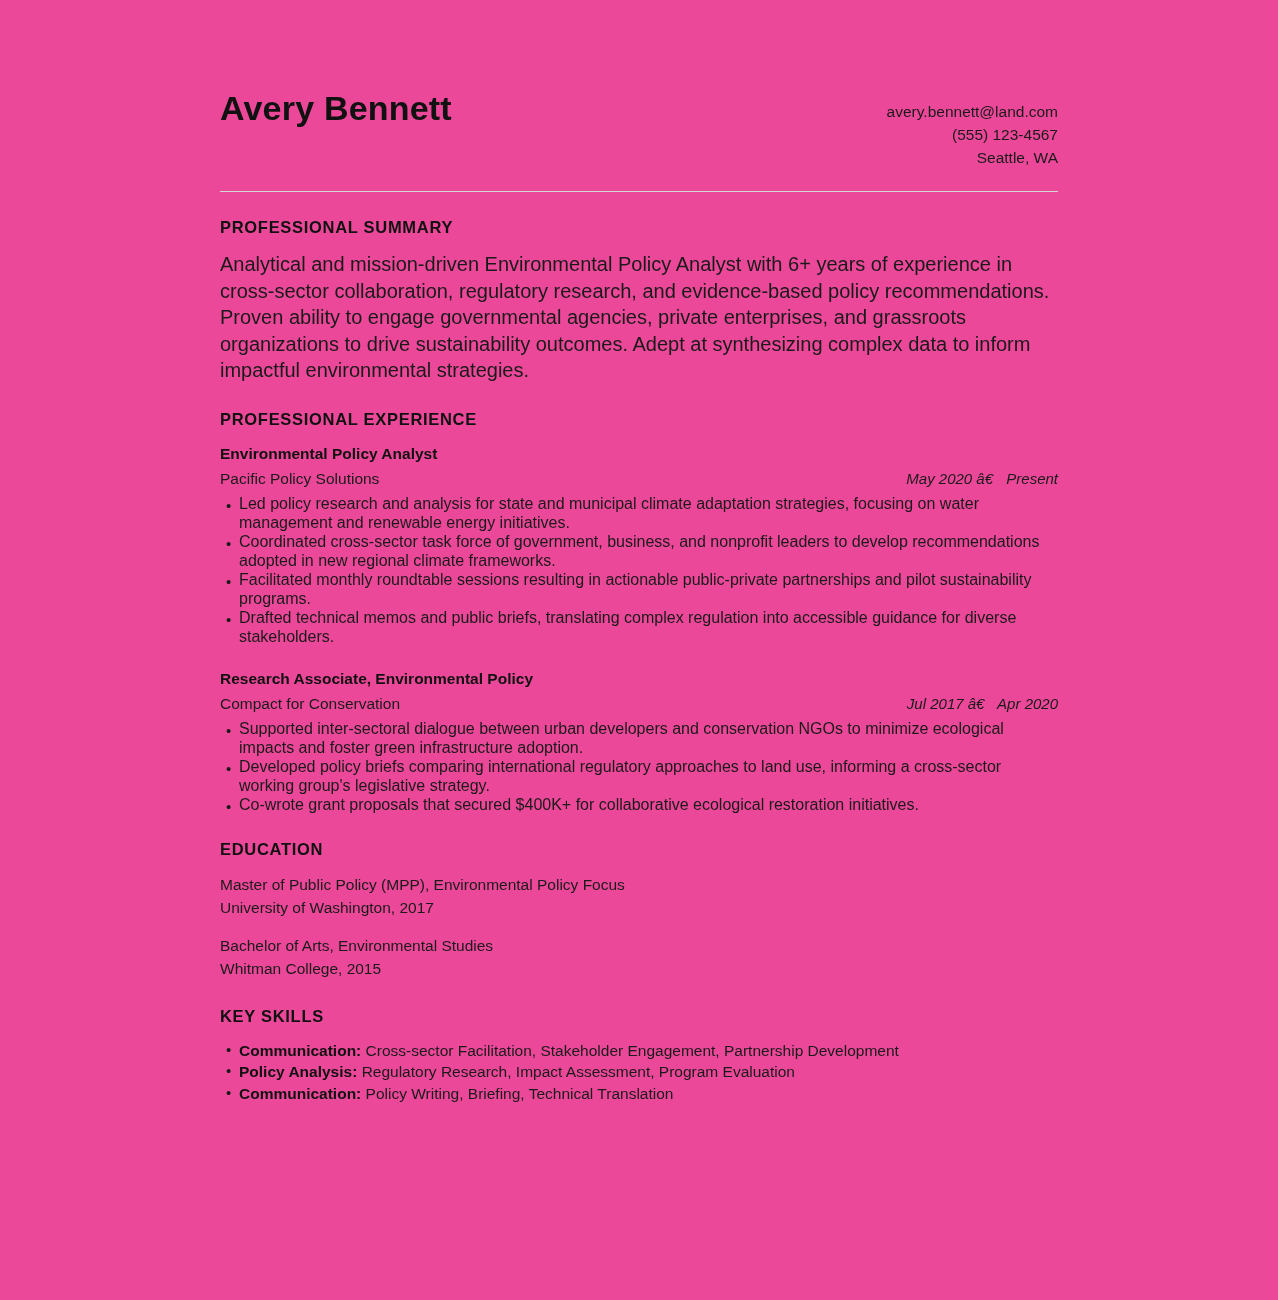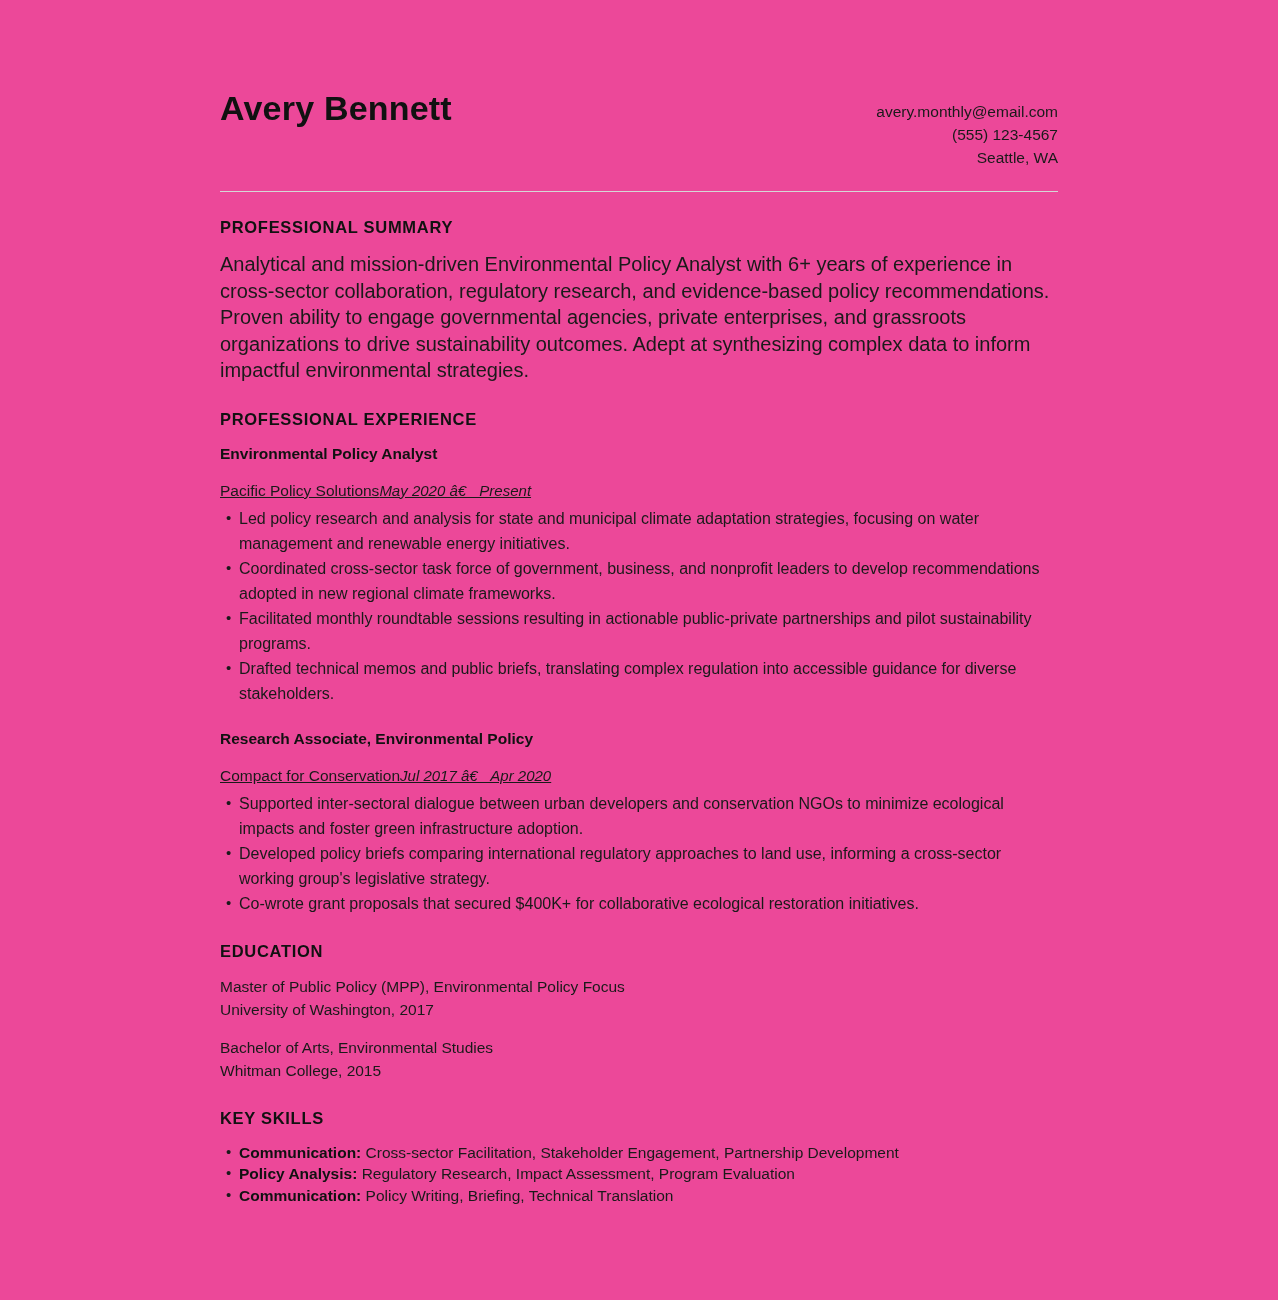--- a/index.html
+++ b/index.html
@@ -91,23 +91,23 @@
   .job-title {
     font-size: 15.5px;
     font-weight: bold;
     color: #111111;
     line-height: 22px;
     margin: 0;
   }
   .job-meta {
     display: flex;
     align-items: baseline;
+    justify-content: space-between;
     line-height: 23px;
-    margin-top: 14px;
-    text-decoration: underline;
+    margin-top: 2px;
   }
   .job-company {
     font-size: 15.5px;
     color: #1a1a1a;
   }
   .job-dates {
     font-size: 15px;
     font-style: italic;
     color: #1a1a1a;
     white-space: nowrap;
@@ -115,21 +115,21 @@
 
   ul.bullets {
     list-style: none;
     margin: 4px 0 0 0;
     padding: 0;
   }
   ul.bullets li {
     position: relative;
     padding-left: 19px;
     font-size: 16px;
-    line-height: 25px;
+    line-height: 19px;
     color: #1a1a1a;
     margin-bottom: 0;
   }
   ul.bullets li::before {
     content: "\2022";
     position: absolute;
     left: 6px;
     top: -1px;
     font-size: 15px;
     color: #1a1a1a;
@@ -179,21 +179,21 @@
 </style>
 </head>
 <body>
 
 <div class="page">
   <div class="content">
 
     <div class="header">
       <h1 class="name">Avery Bennett</h1>
       <div class="contact">
-        <div>avery.monthly@email.com</div>
+        <div>avery.bennett@land.com</div>
         <div>(555) 123-4567</div>
         <div>Seattle, WA</div>
       </div>
     </div>
     <div class="divider"></div>
 
     <div class="section">
       <h2 class="section-title">PROFESSIONAL SUMMARY</h2>
       <p class="summary-text">Analytical and mission-driven Environmental Policy Analyst with 6+ years of experience in cross-sector collaboration, regulatory research, and evidence-based policy recommendations. Proven ability to engage governmental agencies, private enterprises, and grassroots organizations to drive sustainability outcomes. Adept at synthesizing complex data to inform impactful environmental strategies.</p>
     </div>

